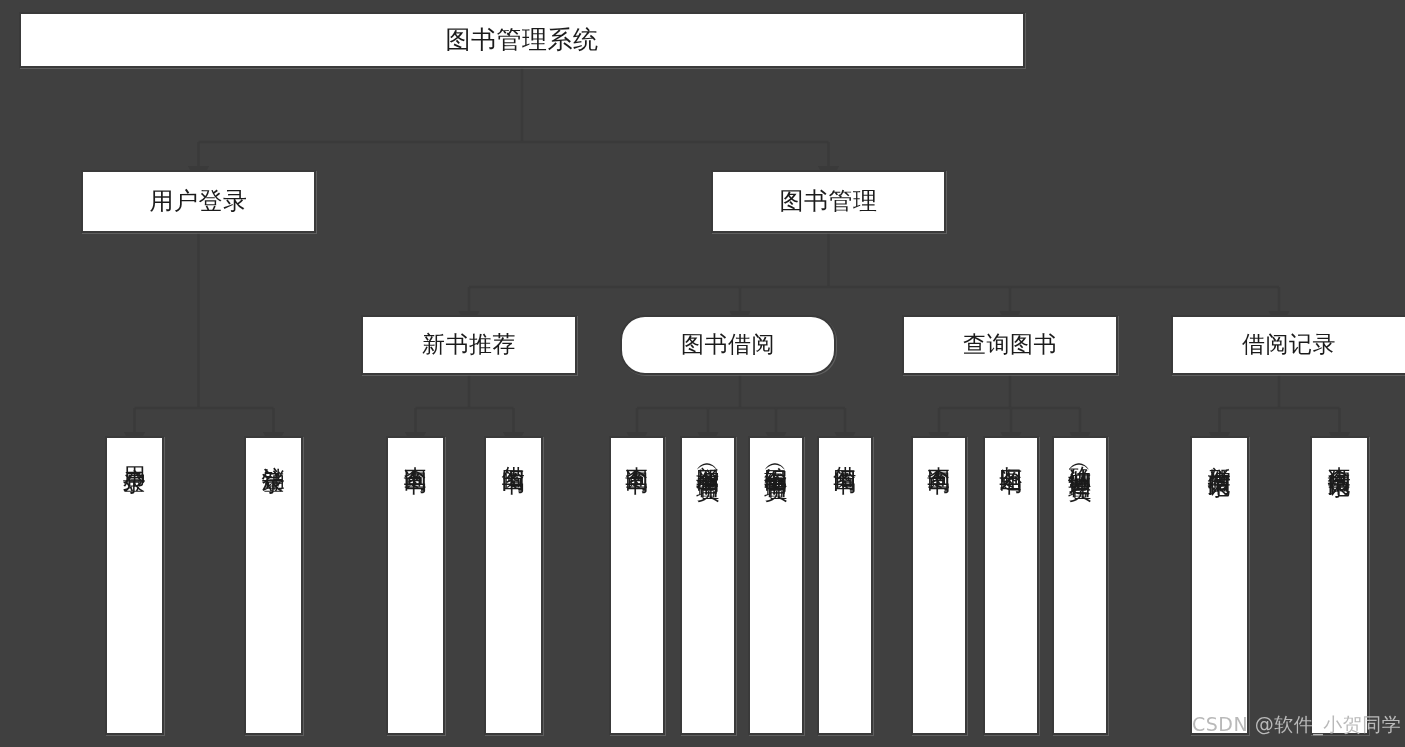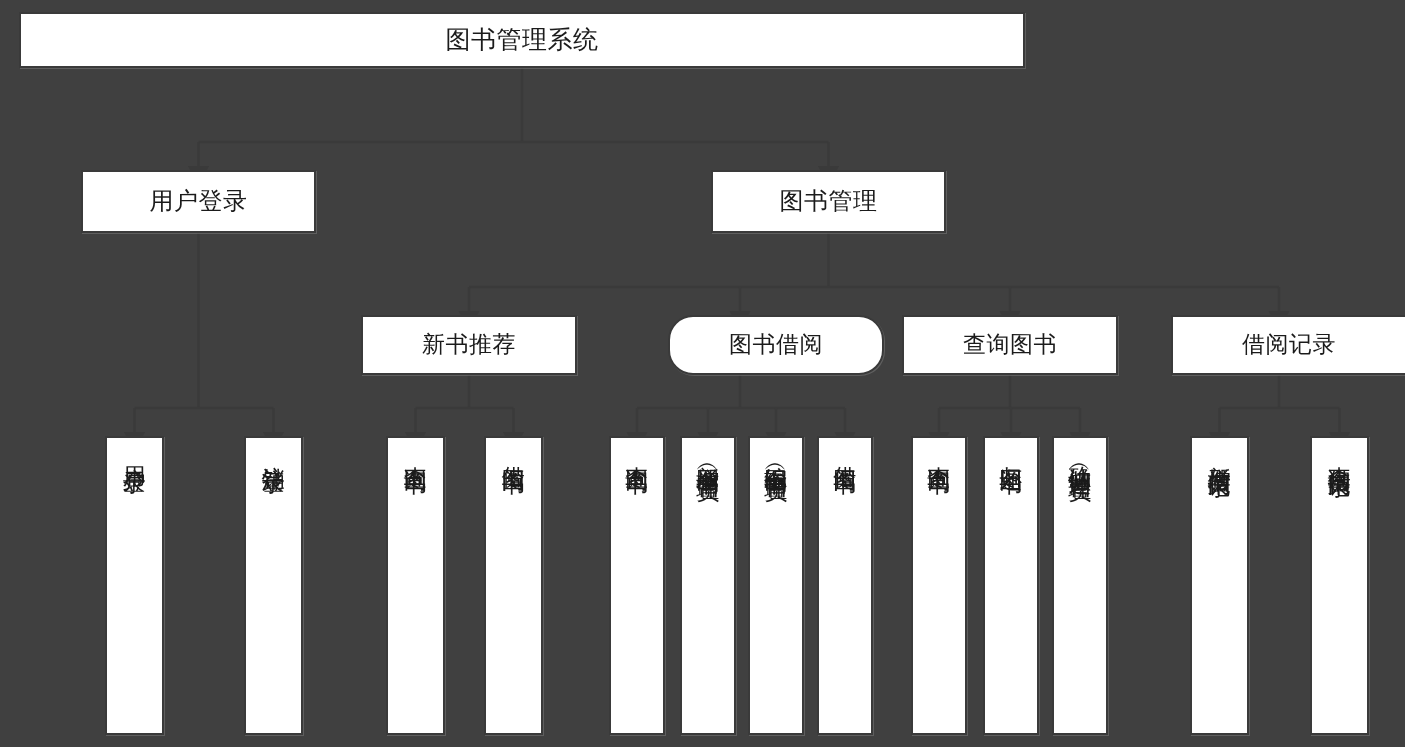--- a/index.html
+++ b/index.html
@@ -123,21 +123,21 @@
       </div>
       <div class="node level-2" style="left: 81px; top: 170px; width: 235px; height: 63px;">
         <span class="node-label">用户登录</span>
       </div>
       <div class="node level-2" style="left: 711px; top: 170px; width: 235px; height: 63px;">
         <span class="node-label">图书管理</span>
       </div>
       <div class="node level-3" style="left: 361px; top: 315px; width: 216px; height: 60px;">
         <span class="node-label">新书推荐</span>
       </div>
-      <div class="node level-3" style="left: 668px; top: 315px; width: 216px; height: 60px; border-radius: 25px;">
+      <div class="node level-3" style="left: 620px; top: 315px; width: 216px; height: 60px; border-radius: 25px;">
         <span class="node-label">图书借阅</span>
       </div>
       <div class="node level-3" style="left: 902px; top: 315px; width: 216px; height: 60px;">
         <span class="node-label">查询图书</span>
       </div>
       <div class="node level-3" style="left: 1171px; top: 315px; width: 236px; height: 60px;">
         <span class="node-label">借阅记录</span>
       </div>
       <div class="node level-leaf leaf" style="left: 105px; top: 436px; width: 59px; height: 299px;">
         <span class="node-label">用户登录</span>
@@ -173,14 +173,15 @@
         <span class="node-label">确认归还（管理员）</span>
       </div>
       <div class="node level-leaf leaf" style="left: 1190px; top: 436px; width: 59px; height: 299px;">
         <span class="node-label">新增借阅记录</span>
       </div>
       <div class="node level-leaf leaf" style="left: 1310px; top: 436px; width: 59px; height: 299px;">
         <span class="node-label">查询借阅记录</span>
       </div>
     </div>
 
+  <div class="watermark" style="left:1192px; top:712px;">CSDN @软件_小贺同学</div>
 
 </div>
 
 </body></html>

